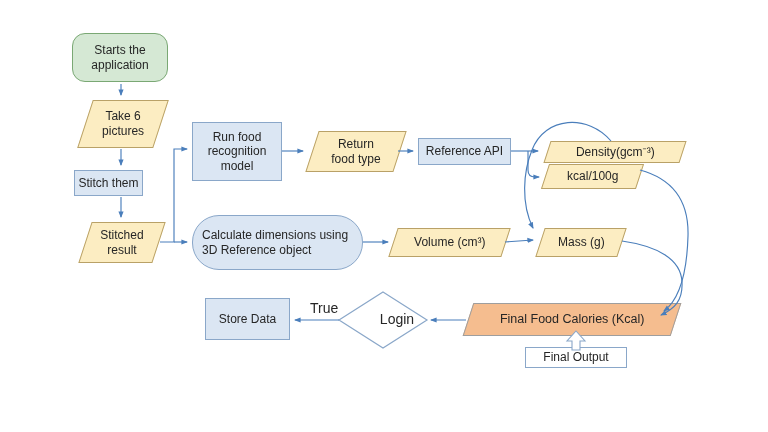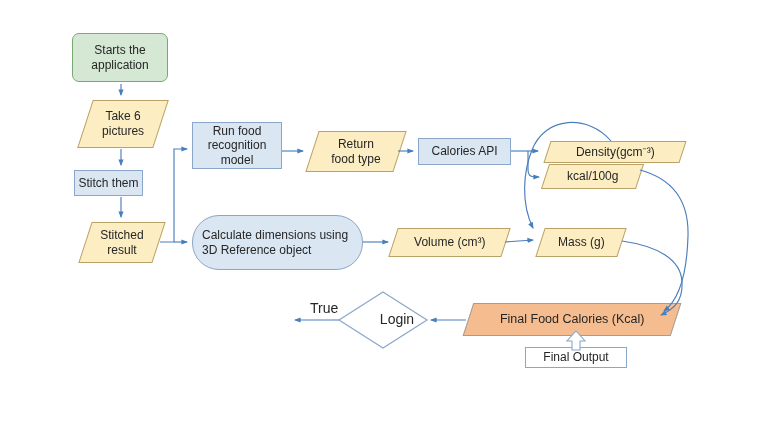--- a/index.html
+++ b/index.html
@@ -15,21 +15,21 @@
     font-family:"Liberation Sans", sans-serif; color:var(--text);
     overflow:hidden;
   }
   .node{
     position:absolute; box-sizing:border-box;
     display:flex; align-items:center; justify-content:center;
     text-align:center; font-size:12px; line-height:1.22; z-index:2;
   }
   .terminator{
     background:var(--green-fill); border:1.4px solid var(--green-stroke);
-    border-radius:7px;
+    border-radius:13px;
   }
   .process{
     background:var(--blue-fill); border:1.2px solid var(--blue-stroke);
   }
   .para{
     background:var(--yellow-fill); border:1.2px solid var(--yellow-stroke);
     transform:skewX(-18deg);
   }
   .para > span{ display:block; transform:skewX(18deg); }
   .para-orange{
@@ -62,30 +62,30 @@
   </div>
 
   <div class="node process" style="left:74px; top:170px; width:69px; height:26px;">
     <span>Stitch them</span>
   </div>
 
   <div class="node para" style="left:85px; top:222px; width:74px; height:41px;">
     <span>Stitched result</span>
   </div>
 
-  <div class="node process" style="left:192px; top:122px; width:90px; height:47px;">
+  <div class="node process" style="left:192px; top:122px; width:90px; height:59px;">
     <span>Run food recognition model</span>
   </div>
 
   <div class="node para" style="left:312px; top:131px; width:88px; height:41px;">
     <span style="padding:0 12px;">Return food type</span>
   </div>
 
   <div class="node process" style="left:418px; top:138px; width:93px; height:27px;">
-    <span>Calories API</span>
+    <span>Reference API</span>
   </div>
 
   <div class="node para" style="left:547px; top:141px; width:136px; height:22px;">
     <span>Density(gcm⁻³)</span>
   </div>
 
   <div class="node para" style="left:545px; top:164px; width:95px; height:25px;">
     <span>kcal/100g</span>
   </div>
 
@@ -98,20 +98,23 @@
   </div>
 
   <div class="node para" style="left:540px; top:228px; width:82px; height:29px;">
     <span>Mass (g)</span>
   </div>
 
   <div class="node para para-orange" style="left:468px; top:303px; width:208px; height:33px; font-size:12.5px;">
     <span>Final Food Calories (Kcal)</span>
   </div>
 
+  <div class="node process" style="left:205px; top:298px; width:85px; height:42px;">
+    <span>Store Data</span>
+  </div>
 
   <div class="node plain" style="left:525px; top:347px; width:102px; height:21px;">
     <span>Final Output</span>
   </div>
 
   <div class="node floating-label" style="left:339px; top:292px; width:88px; height:56px;text-align:right;">
     <span>Login</span>
   </div>
 
   <div class="floating-label" style="left:296px; top:300px;">True</div>

